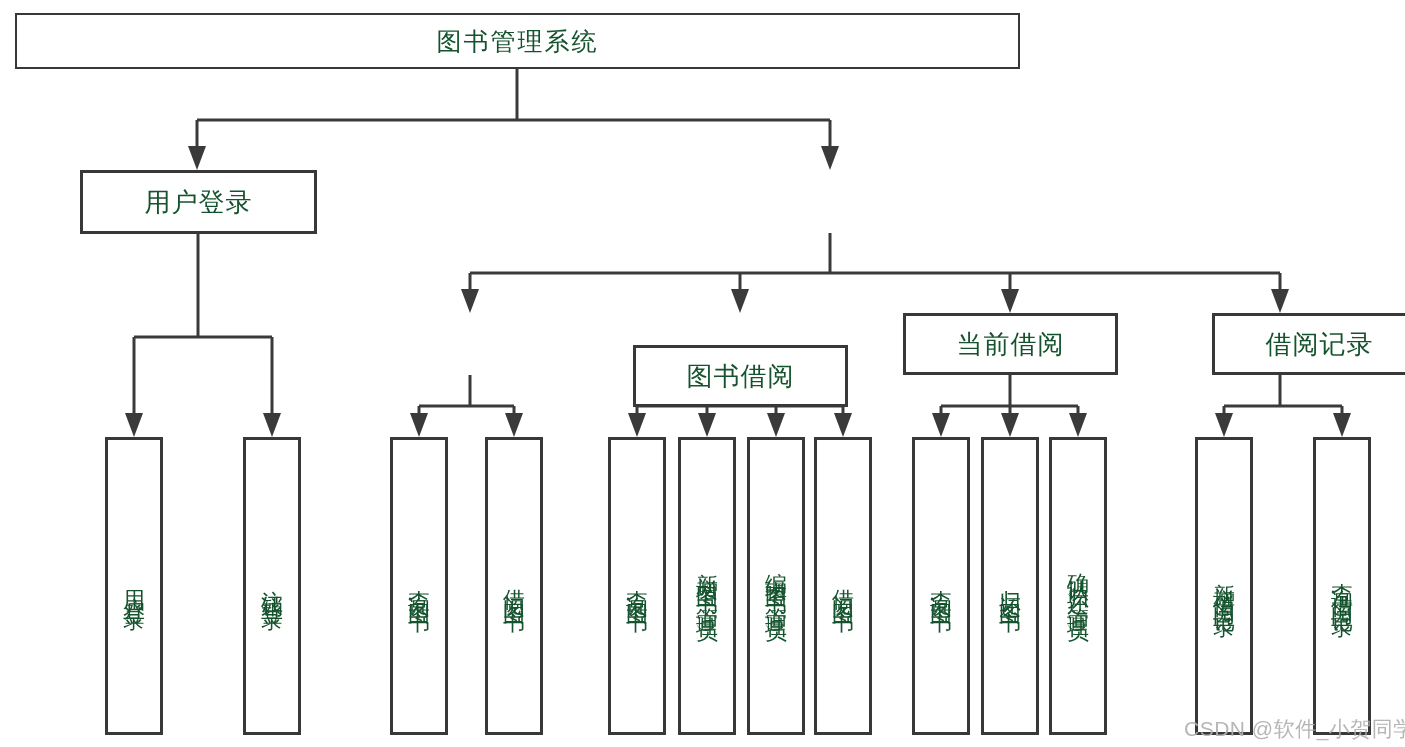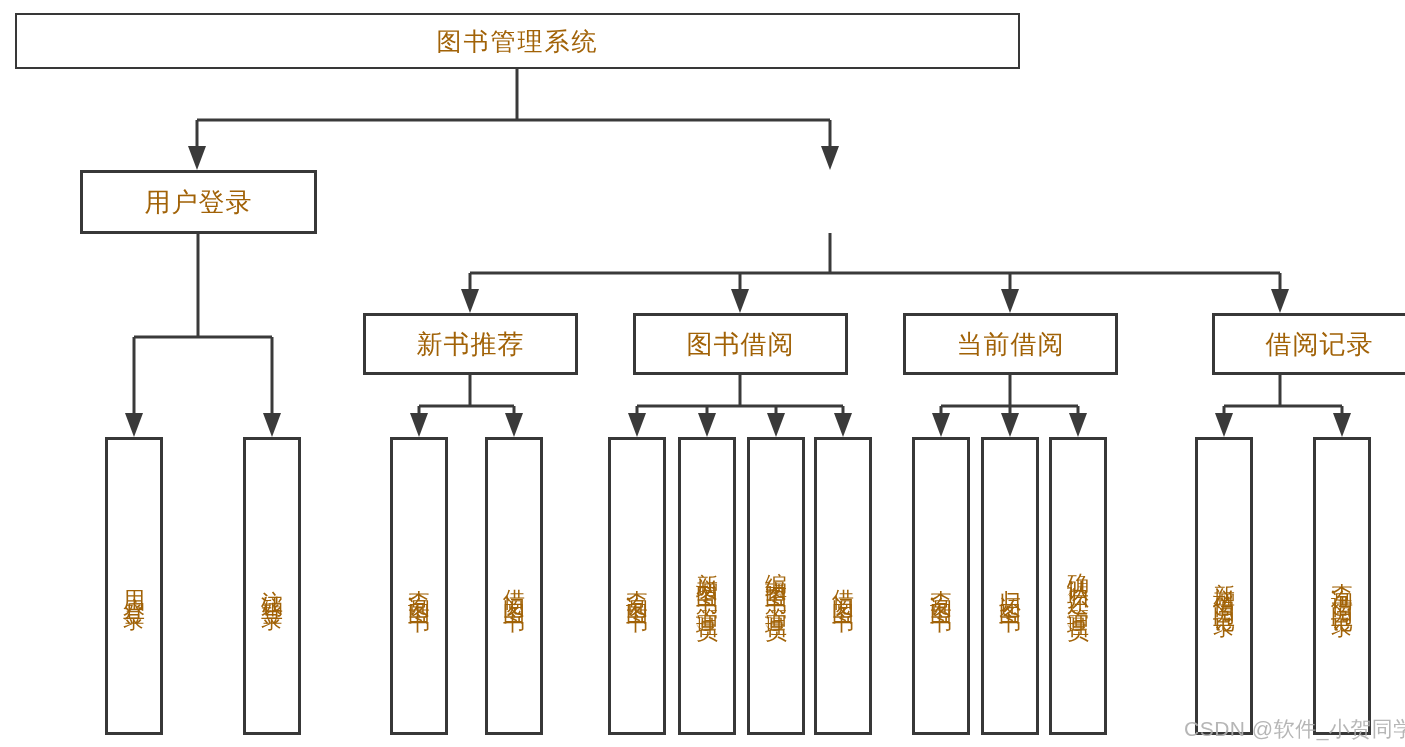--- a/index.html
+++ b/index.html
@@ -23,21 +23,21 @@
   }
   .connectors polygon {
     fill: #3a3a3a;
     stroke: none;
   }
   .node {
     position: absolute;
     box-sizing: border-box;
     background: #ffffff;
     border: 3px solid #383838;
-    color: #a16207;
+    color: #14532d;
     display: flex;
     align-items: center;
     justify-content: center;
     z-index: 2;
   }
   .node-root {
     left: 15px; top: 13px; width: 1005px; height: 56px;
     border-width: 2px;
     font-size: 25px;
     letter-spacing: 2px;
@@ -148,22 +148,21 @@
       <polygon points="1215,413 1233,413 1224,437"></polygon>
       <path d="M1342 406 V415"></path>
       <polygon points="1333,413 1351,413 1342,437"></polygon>
     </g>
   </svg>
 
   <div class="node node-root">图书管理系统</div>
 
   <div class="node node-l1" style="left:80px;">用户登录</div>
 
-  <div class="node node-l2" style="left:363px;">新书推荐</div>
-  <div class="node node-l2" style="left:633px;">图书借阅</div>
+  <div class="node node-l2" style="left:633px;margin-top:32px;">图书借阅</div>
   <div class="node node-l2" style="left:903px;font-family:Liberation Serif, serif;">当前借阅</div>
   <div class="node node-l2" style="left:1172px;margin-left:40px;">借阅记录</div>
 
   <div class="node node-leaf" style="left:105px;">用户登录</div>
   <div class="node node-leaf" style="left:243px;">注销登录</div>
 
   <div class="node node-leaf" style="left:390px;">查询图书</div>
   <div class="node node-leaf" style="left:485px;">借阅图书</div>
 
   <div class="node node-leaf" style="left:608px;">查询图书</div>

